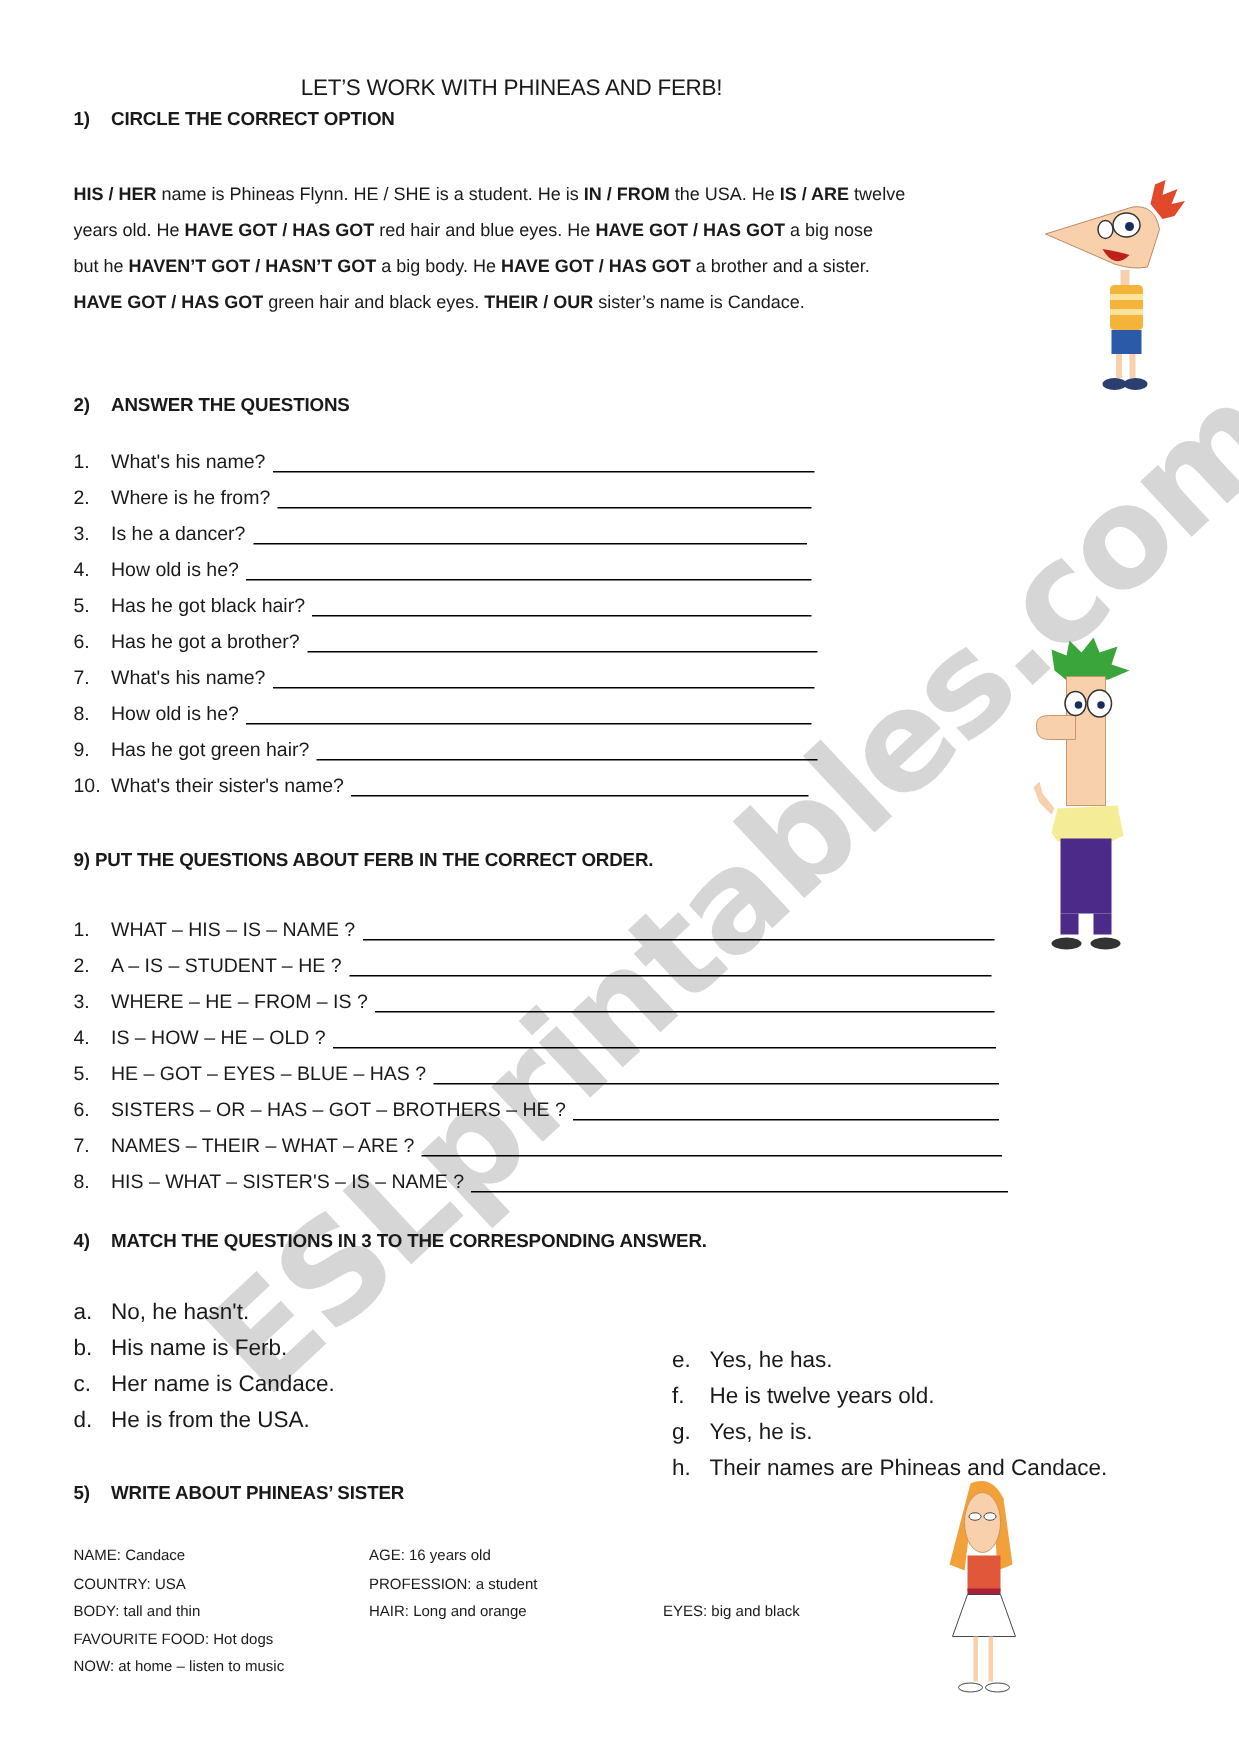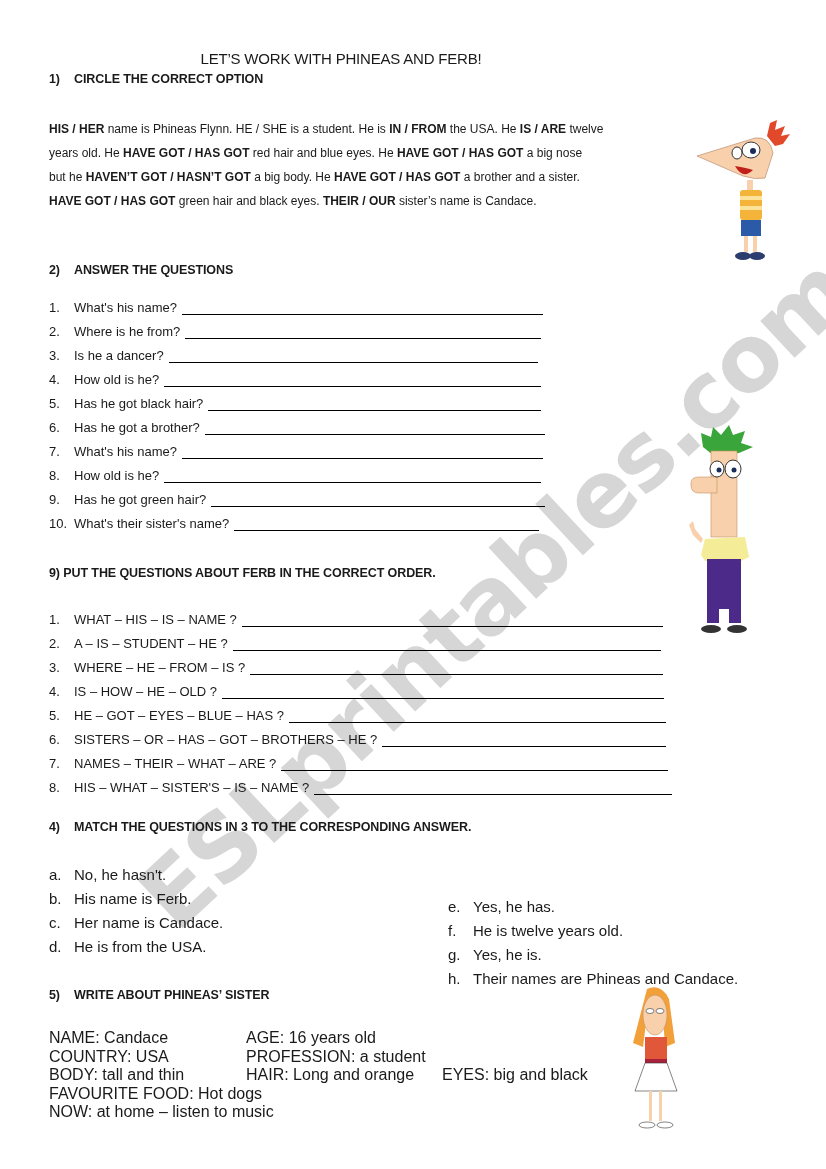--- a/index.html
+++ b/index.html
@@ -9,21 +9,21 @@
   .title { left:0; width:664px; top:50px; text-align:center; font-size:15px; letter-spacing:-0.2px; padding-left:18px; box-sizing:border-box; }
   .sec-h { font-weight:bold; font-size:12.5px; letter-spacing:-0.1px; }
   .sec-h .num { display:inline-block; width:25px; }
   .para { left:49px; top:117px; width:660px; font-size:12px; line-height:24px; }
   .para b { font-weight:bold; }
   .row { font-size:13px; height:24px; line-height:24px; display:flex; align-items:flex-end; white-space:nowrap; }
   .row .n { display:inline-block; width:25px; }
   .row .blank { display:inline-block; border-bottom:1px solid #000; height:0; margin-left:5px; margin-bottom:5px; }
   .match { font-size:15px; line-height:24px; }
   .match .n { display:inline-block; width:25px; }
-  .info { font-size:16px; line-height:18.6px; }
+  .info { font-size:10px; line-height:18.6px; }
   .watermark { left:30px; top:540px; transform:rotate(-43deg); transform-origin:center; font-size:92px; font-weight:bold; color:#cfcfcf; opacity:0.85; white-space:nowrap; font-family:"DejaVu Sans", sans-serif; letter-spacing:-2px; }
   .watermark-wrap { left:0; top:0; width:826px; height:1169px; pointer-events:none; }
   .content { z-index:2; }
   .char { z-index:3; }
 </style>
 </head>
 <body>
 
 <div class="abs watermark-wrap">
   <div class="abs watermark">ESLprintables.com</div>

